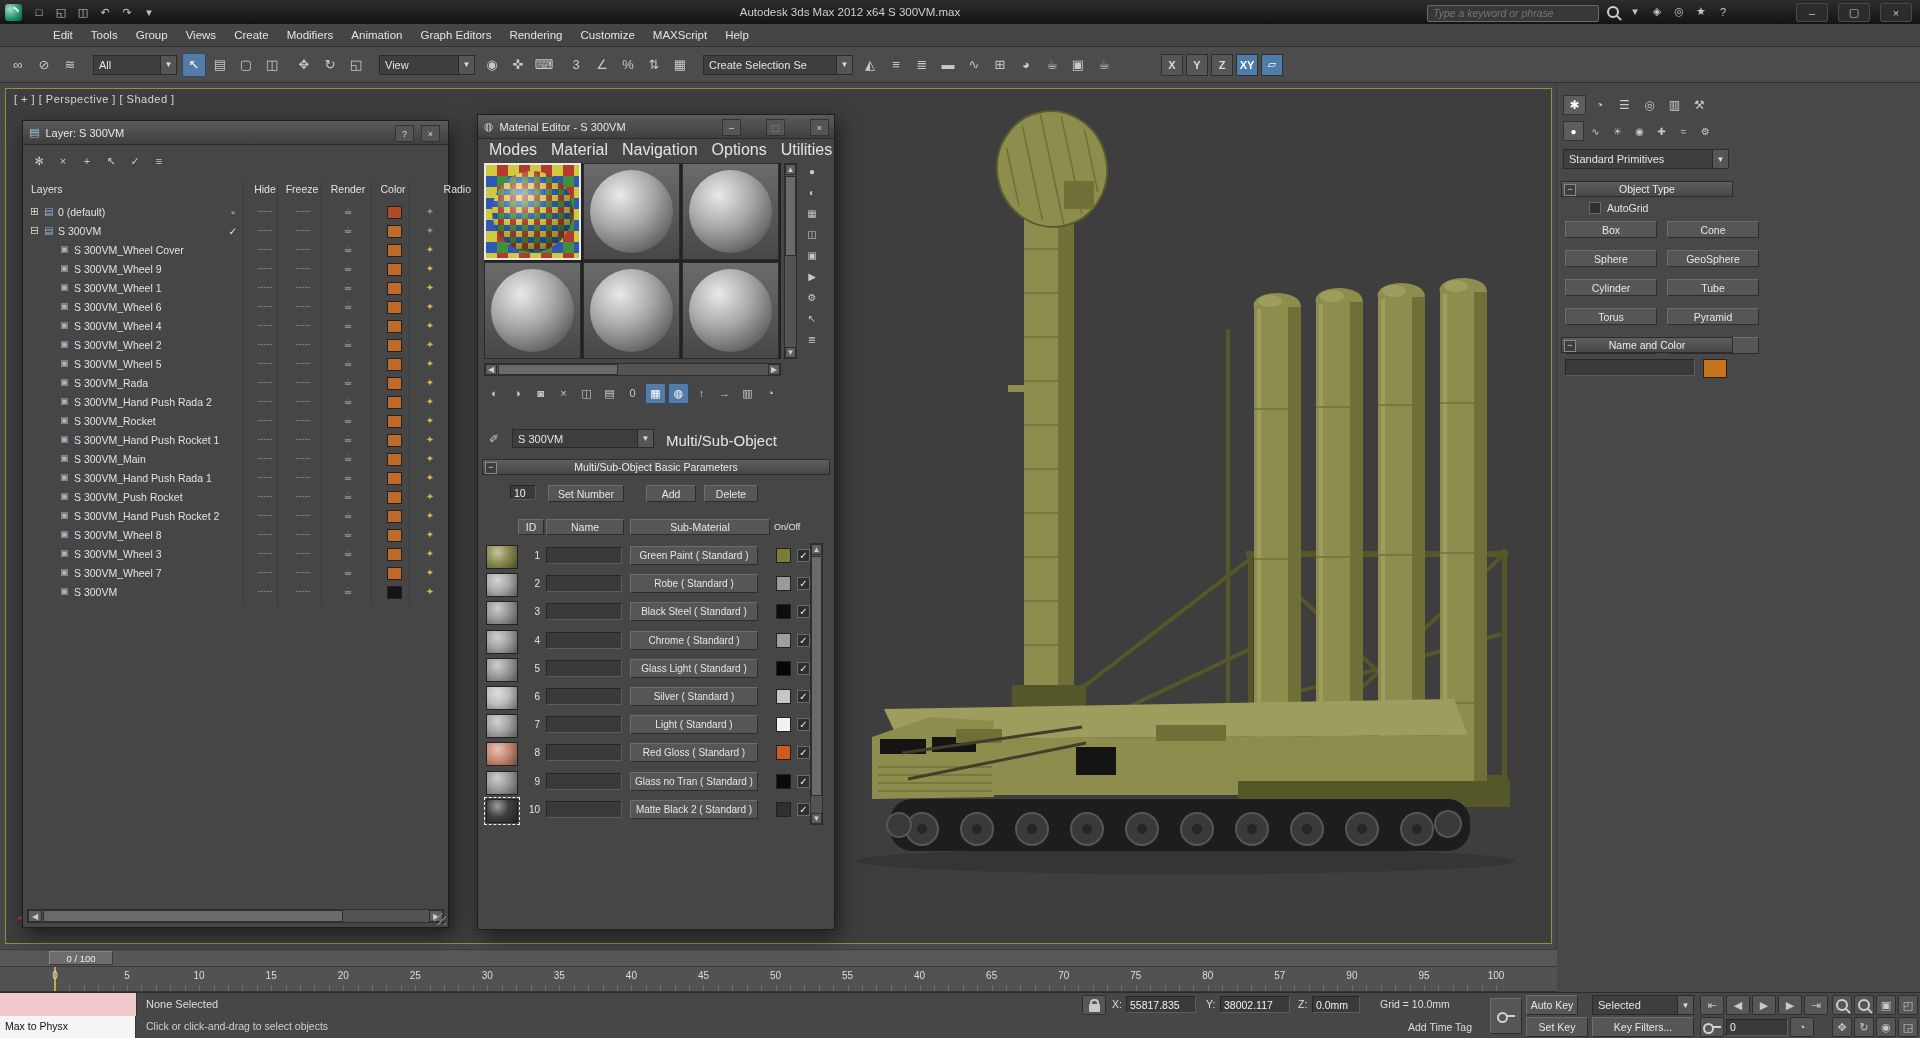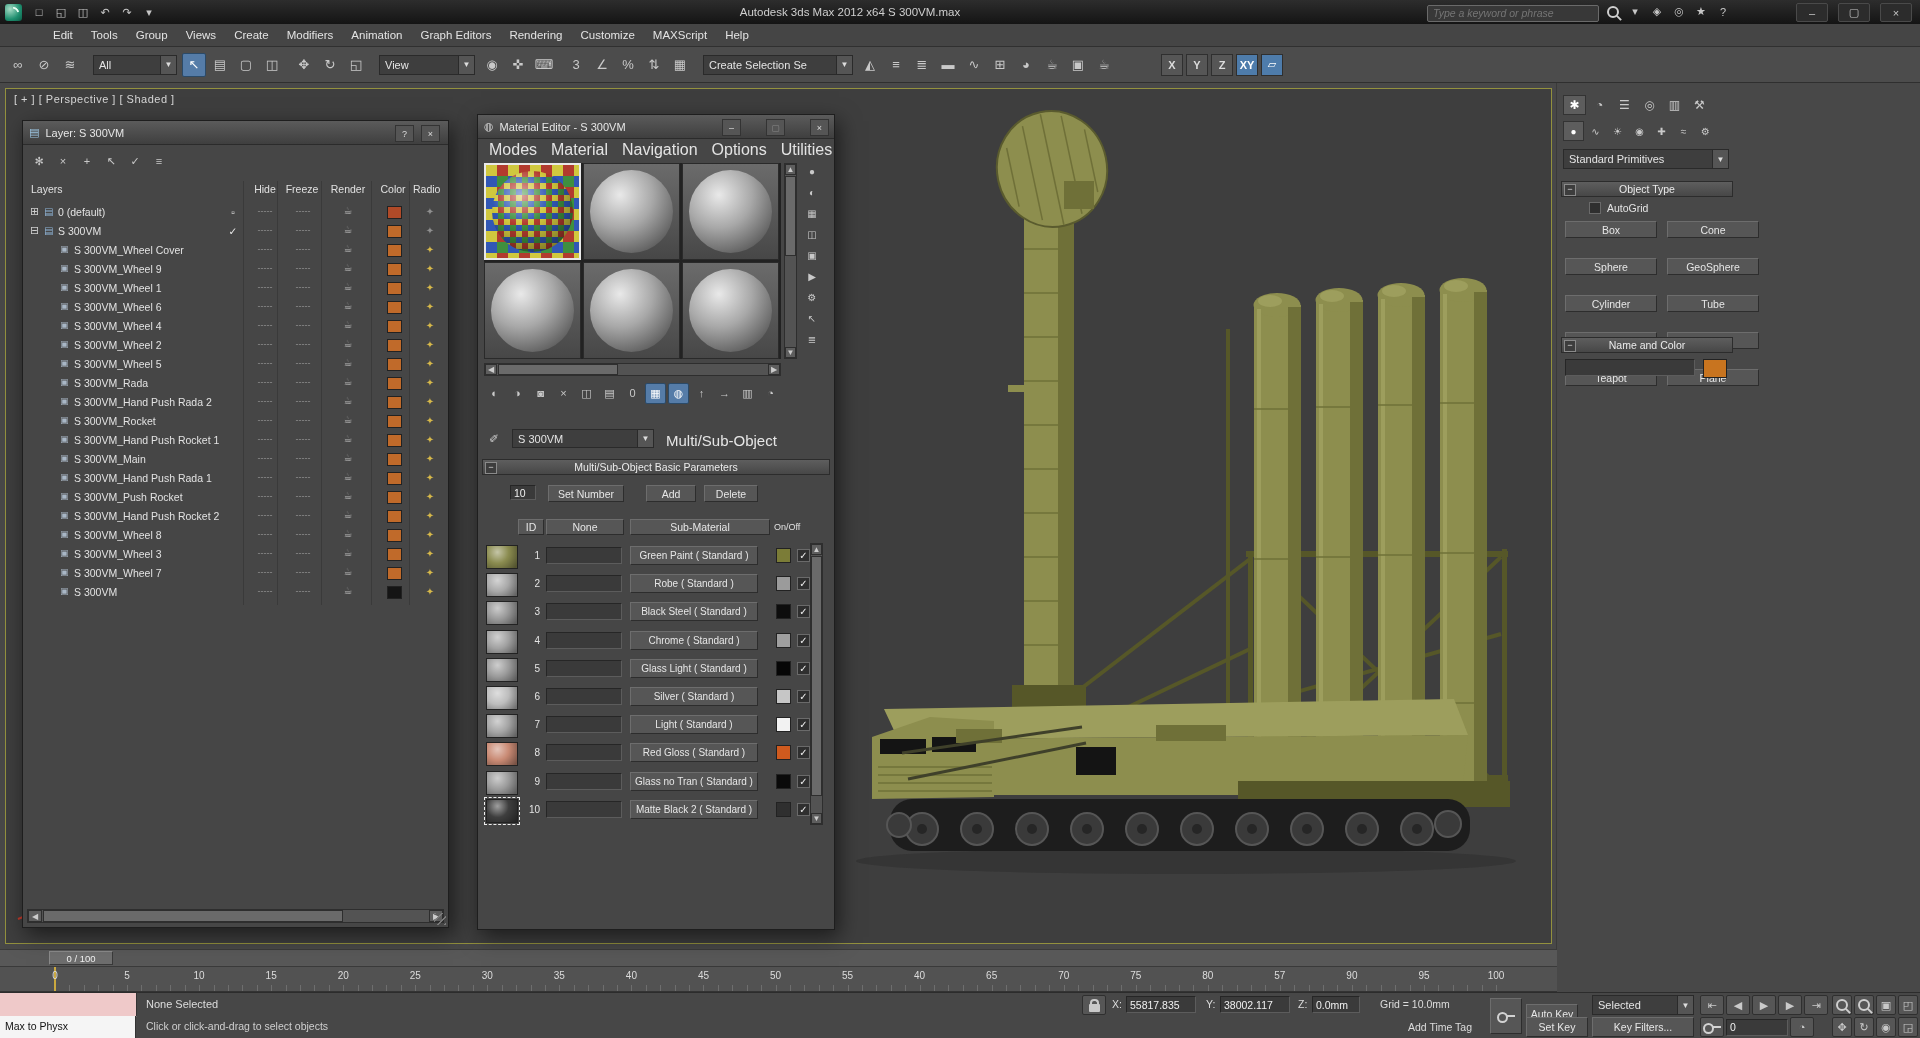--- a/index.html
+++ b/index.html
@@ -81,21 +81,21 @@
   .mc-rod{stroke:#3f402a;stroke-width:3}
   #vp-axis{position:absolute;left:8px;bottom:18px;width:40px;height:36px}
   
   #cmd-panel{position:absolute;right:0;top:0;width:363px;height:909px;background:#484848;border-left:1px solid #3a3a3a}
   .ptab{width:23px;height:20px;display:flex;align-items:center;justify-content:center;font-size:12px;color:#c9c9c9}
   .ptab.active{background:#5d5d5d;border:1px solid #333;box-sizing:border-box;color:#fff}
   #cp-tabs{position:absolute;left:6px;top:12px;display:flex;gap:2px}
   #cp-subtabs{position:absolute;left:6px;top:38px;display:flex;gap:1px}
   #cp-subtabs .ptab{width:21px;font-size:10px}
   #cp-combo{position:absolute;left:6px;top:66px;width:166px}
-  #ot-buttons{position:absolute;left:8px;top:138px;width:194px;display:grid;grid-template-columns:1fr 1fr;gap:20px 10px}
+  #ot-buttons{position:absolute;left:8px;top:138px;width:194px;display:grid;grid-template-columns:1fr 1fr;gap:12px 10px}
   #ot-buttons .btn{height:17px;line-height:16px}
   
   #layer-dialog{left:22px;top:120px;width:425px;height:806px}
   .ltb{position:absolute;left:6px;top:30px;display:flex;gap:4px}
   .ltb .tbtn{min-width:20px;height:20px;font-size:11px}
   .lcol-h{position:absolute;top:62px;font-size:10.5px;color:#e0e0e0}
   .lsep{position:absolute;top:60px;width:1px;height:424px;background:#3a3a3a}
   #layer-rows{position:absolute;left:4px;top:82px;right:4px;height:404px}
   .lrow{position:absolute;left:0;right:0;height:19px;font-size:10.5px;color:#e2e2e2}
   .lrow span{position:absolute;white-space:nowrap}
@@ -525,21 +525,21 @@
   <input class="sunken coord" style="left: 1126px; top: 3px; width: 70px;" value="55817.835">
   <span class="sb-label" style="left:1206px;top:5px;font-size:10.5px">Y:</span>
   <input class="sunken coord" style="left: 1220px; top: 3px; width: 70px;" value="38002.117">
   <span class="sb-label" style="left:1298px;top:5px;font-size:10.5px">Z:</span>
   <input class="sunken coord" style="left: 1312px; top: 3px; width: 48px;" value="0.0mm">
   <span class="sb-label" style="left:1380px;top:5px;font-size:10.5px">Grid = 10.0mm</span>
   <span class="sb-label" style="left:1408px;top:28px;font-size:10.5px">Add Time Tag</span>
   <div class="btn" id="setkeys-big" style="position:absolute;left:1490px;top:5px;width:32px;height:36px;display:flex;align-items:center;justify-content:center">
       <span class="key-ic"></span>
     </div>
-  <div class="btn sb-btn2" style="left:1526px;top:11px;width:52px;line-height:19px">Auto Key</div>
+  <div class="btn sb-btn2" style="left:1526px;top:2px;width:52px;line-height:19px">Auto Key</div>
   <div class="btn sb-btn2" style="left:1526px;top:24px;width:62px;line-height:19px">Set Key</div>
   <div class="tcombo" style="position:absolute;left:1592px;top:2px;width:102px;margin:0">
     <span>Selected</span>
     <span class="arr">▼</span>
   </div>
   <div class="btn sb-btn2" style="left:1592px;top:24px;width:102px;line-height:19px">Key Filters...</div>
   <div id="playback">
       <div class="tbtn">⇤</div>
       <div class="tbtn">◀</div>
       <div class="tbtn">▶</div>
@@ -584,21 +584,21 @@
       <div class="tbtn">+</div>
       <div class="tbtn">↖</div>
       <div class="tbtn">✓</div>
       <div class="tbtn">≡</div>
     </div>
   <span class="lcol-h" style="left:8px">Layers</span>
   <span class="lcol-h" style="left:226px;width:32px;text-align:center">Hide</span>
   <span class="lcol-h" style="left:258px;width:42px;text-align:center">Freeze</span>
   <span class="lcol-h" style="left:302px;width:46px;text-align:center">Render</span>
   <span class="lcol-h" style="left:352px;width:36px;text-align:center">Color</span>
-  <span class="lcol-h" style="left:390px;width:34px;text-align:left">Radio</span>
+  <span class="lcol-h" style="left:414px;width:34px;text-align:right">Radio</span>
   <div class="lsep" style="left:220px"></div>
     <div class="lsep" style="left:254px"></div>
   <div class="lsep" style="left:298px"></div>
     <div class="lsep" style="left:348px"></div>
   <div class="lsep" style="left:386px"></div>
   <div id="layer-rows">
       <div class="lrow" style="top: 0px;">
         <span class="l-exp">⊞</span>
         <span class="l-ic" style="left: 17px;">▤</span>
         <span class="l-name" style="left: 31px;">0 (default)</span>
@@ -883,21 +883,21 @@
     <span class="rm">−</span>
     <span>Multi/Sub-Object Basic Parameters</span>
   </div>
   <div id="me-params">
     <input class="sunken" style="position: absolute; left: 32px; top: 370px; width: 26px; height: 15px;" value="10">
     <div class="btn" style="position:absolute;left:70px;top:370px;width:76px;height:17px;line-height:16px">Set Number</div>
     <div class="btn" style="position:absolute;left:168px;top:370px;width:50px;height:17px;line-height:16px">Add</div>
     <div class="btn" style="position:absolute;left:226px;top:370px;width:54px;height:17px;line-height:16px">Delete</div>
   </div>
   <div class="btn mh-btn" style="left:40px;top:404px;width:26px">ID</div>
-  <div class="btn mh-btn" style="left:68px;top:404px;width:78px">None</div>
+  <div class="btn mh-btn" style="left:68px;top:404px;width:78px">Name</div>
   <div class="btn mh-btn" style="left:152px;top:404px;width:140px">Sub-Material</div>
   <span style="position:absolute;left:296px;top:407px;font-size:9px;color:#e0e0e0">On/Off</span>
   <div id="mat-rows">
       <div class="mrow" style="top: 0px;">
         <div class="m-prev" style="background: rgb(138, 139, 79);"></div>
         <div class="m-id">1</div>
         <input class="m-name sunken" style="">
         <div class="m-sub btn">Green Paint ( Standard )</div>
         <div class="m-sw" style="background: rgb(123, 124, 55);"></div>
         <div class="m-chk">✓</div>

